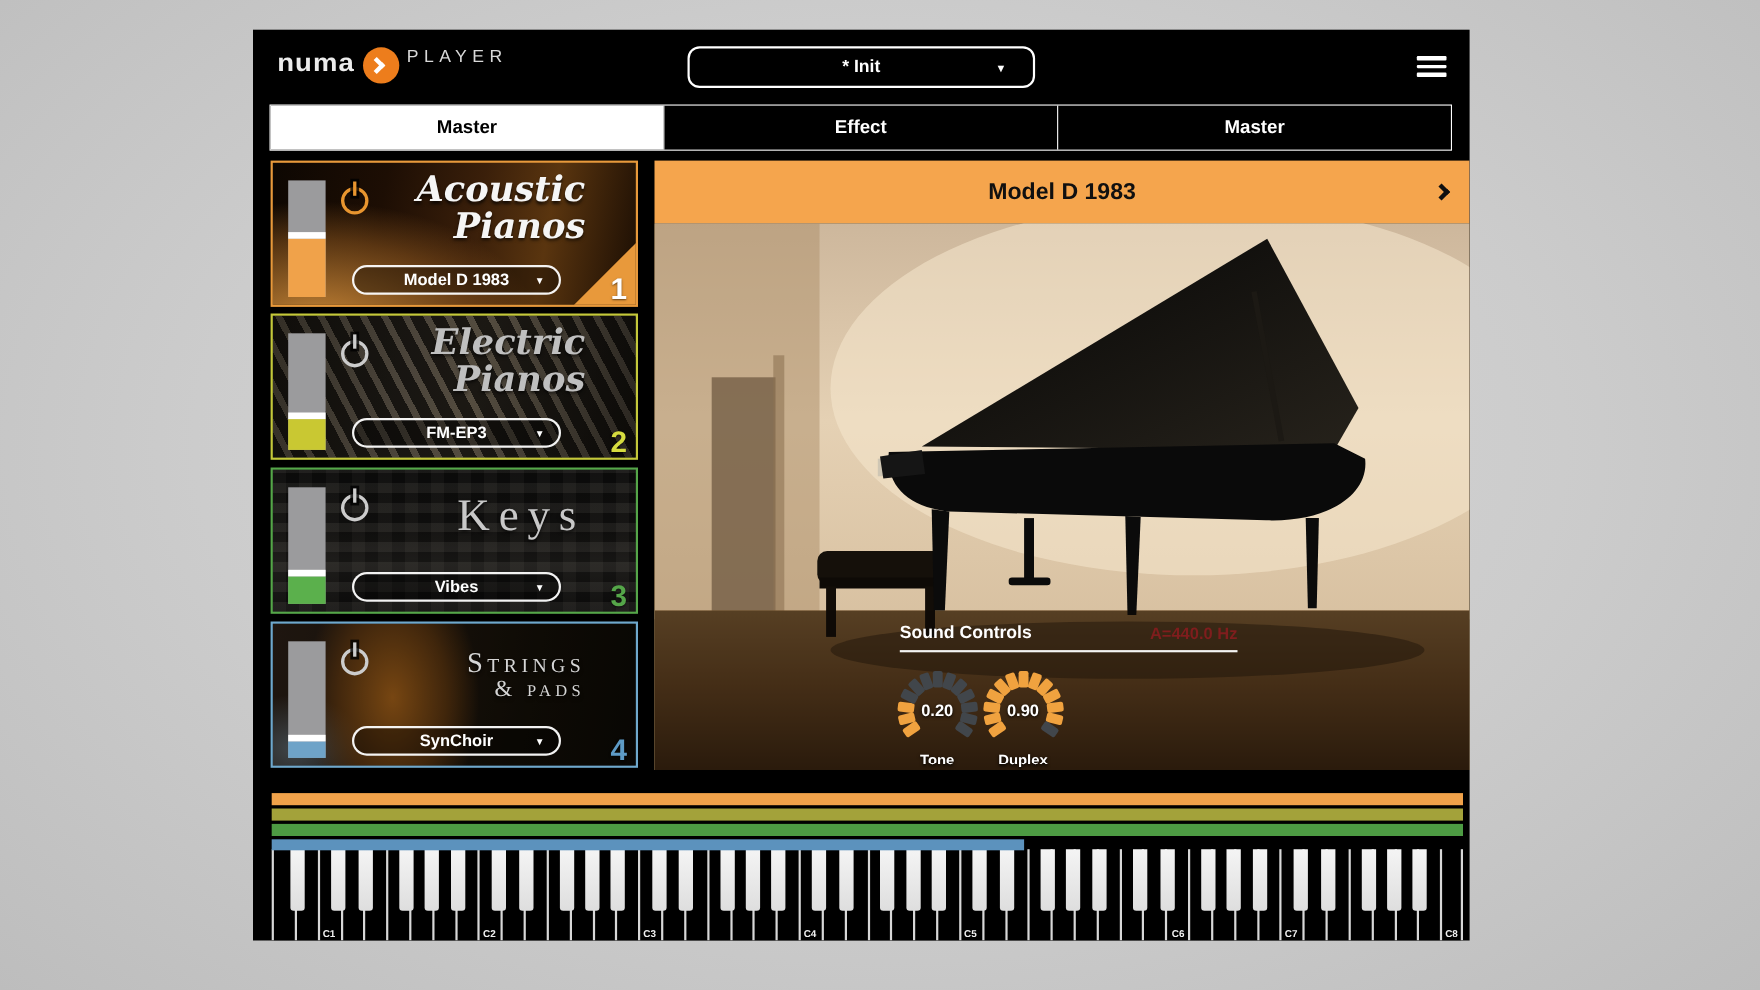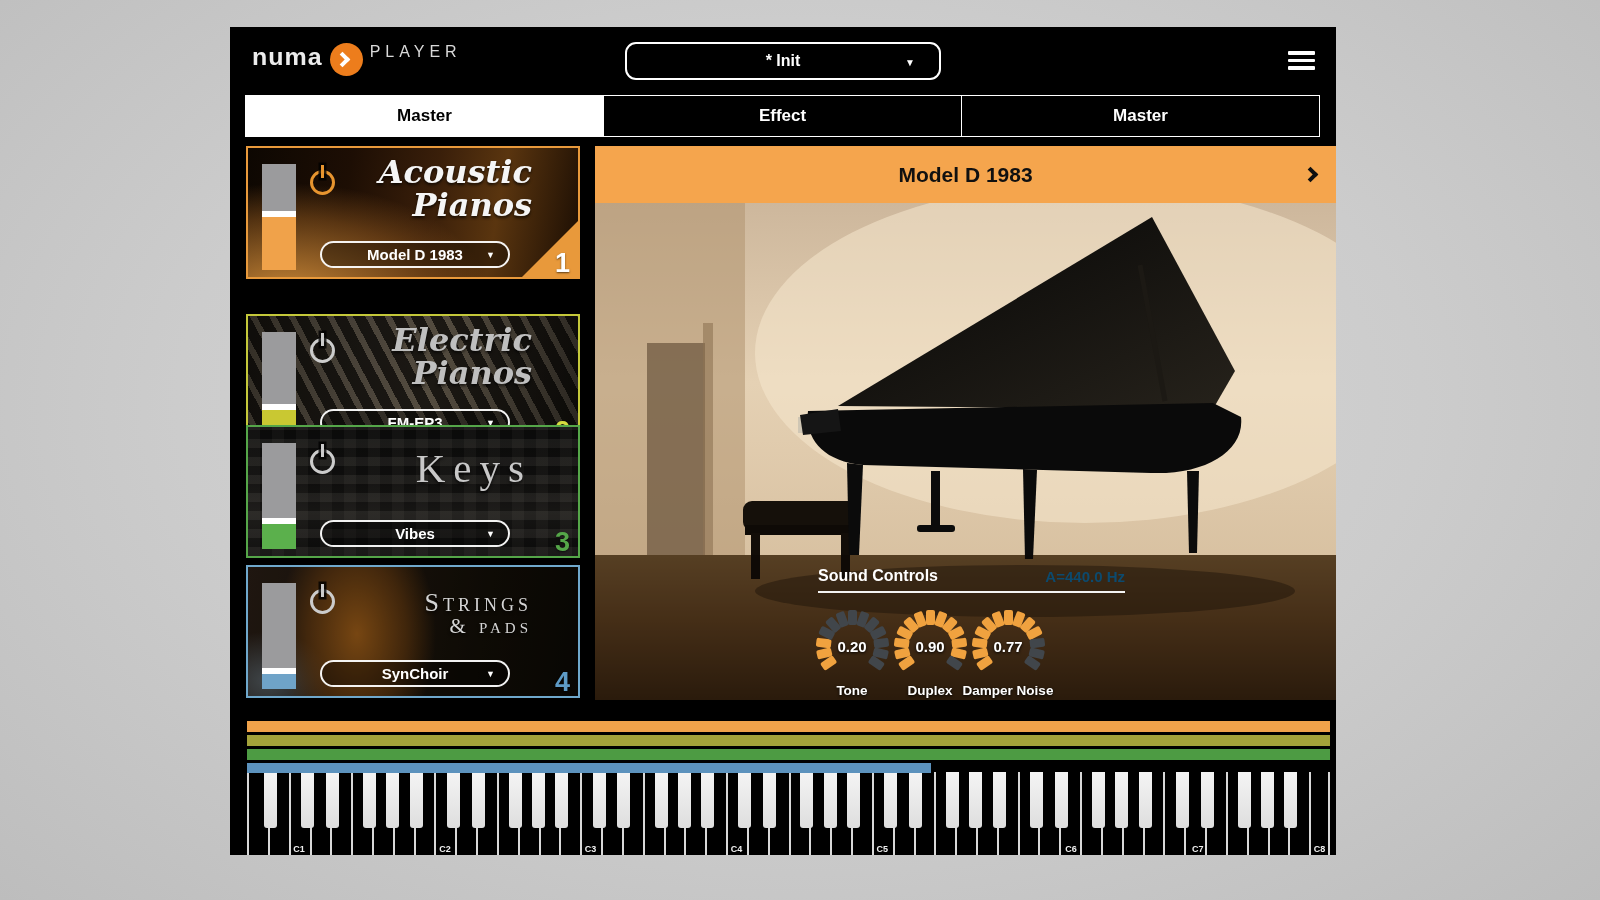--- a/index.html
+++ b/index.html
@@ -35,21 +35,21 @@
   .tab:first-child { border-left:none; }
   .tab.active { background:#fff; color:#000; }
   
   .slot { position:absolute; left:16px; width:334px; height:133px; border:2px solid #888; overflow:hidden; cursor:pointer; }
   .slot-dim { position:absolute; inset:0; background:rgba(0,0,0,.38); }
   .bg-acoustic { background:
     radial-gradient(ellipse 260px 150px at 12% 118%, rgba(216,146,60,.95) 0%, rgba(150,92,32,.5) 55%, rgba(0,0,0,0) 78%),
     linear-gradient(100deg, #0d0702 0%, #1d0e04 30%, #3a1f0a 55%, #5a350f 74%, #1a0d03 100%); }
   .bg-electric { background:
     repeating-linear-gradient(62deg, rgba(10,8,5,.75) 0 11px, rgba(105,95,78,.30) 11px 17px),
-    linear-gradient(100deg, #4a4338 0%, #7d7263 35%, #968872 55%, #35302a 100%); margin-top: 29px; }
+    linear-gradient(100deg, #4a4338 0%, #7d7263 35%, #968872 55%, #35302a 100%); }
   .bg-keys { background:
     repeating-linear-gradient(0deg, rgba(70,68,64,.35) 0 9px, rgba(0,0,0,.35) 9px 18px),
     repeating-linear-gradient(90deg, rgba(80,76,70,.25) 0 12px, rgba(0,0,0,.25) 12px 24px),
     linear-gradient(180deg, #232322 0%, #34322e 45%, #4a4742 65%, #232221 100%); }
   .bg-strings { background:
     radial-gradient(ellipse 110px 170px at 33% 52%, rgba(200,118,30,.95) 0%, rgba(150,86,22,.6) 45%, rgba(0,0,0,0) 72%),
     radial-gradient(ellipse 90px 70px at 6% 88%, rgba(150,180,200,.55) 0%, rgba(0,0,0,0) 70%),
     linear-gradient(100deg, #32241a 0%, #241a10 40%, #171209 70%, #0e0b07 100%); }
   .fader { position:absolute; left:14px; top:16px; width:34px; height:106px; cursor:pointer; }
   .fader-track { position:absolute; inset:0; background:#9B9B9D; }
@@ -71,21 +71,21 @@
   .slot-preset .caret { position:absolute; right:13px; top:7px; font-size:9px; }
   .slot-number { position:absolute; right:8px; bottom:-2px; font-size:27px; font-weight:700; text-shadow:0 1px 2px rgba(0,0,0,.6); }
   .corner { position:absolute; right:-2px; bottom:-2px; width:0; height:0; border-left:60px solid transparent; }
   
   .main-header { position:absolute; left:365px; top:119px; width:741px; height:57px; background:#F5A54D;
     display:flex; align-items:center; justify-content:center; color:#101010; font-weight:700; font-size:21px; }
   .main-header .chev { border-color:#101010; position:absolute; right:20px; top:23px; }
   .photo { position:absolute; left:365px; top:176px; width:741px; height:497px; overflow:hidden; background:#caa36e; }
   .sc-overlay { position:absolute; left:0; bottom:0; width:741px; height:145px; background:rgba(12,9,6,.55); }
   .sc-title  { position:absolute; left:223px; top:12px; color:#fff; font-weight:700; font-size:16px; }
-  .sc-tuning { position:absolute; left:223px; top:13px; width:307px; text-align:right; color:#0c4a6e; font-weight:700; font-size:15px; }
+  .sc-tuning { position:absolute; left:223px; top:13px; width:307px; text-align:right; color:#7f1d1d; font-weight:700; font-size:15px; }
   .sc-line   { position:absolute; left:223px; top:36px; width:307px; height:2px; background:rgba(255,255,255,.95); }
   .knob-row  { position:absolute; left:218px; top:52px; display:flex; }
   .knob { width:78px; height:78px; position:relative; cursor:pointer; }
   .knob-value { position:absolute; left:0; right:0; top:50%; transform:translateY(-50%); text-align:center; color:#fff; font-weight:700; font-size:15px; text-shadow:0 1px 3px #000; }
   .knob-label { position:absolute; left:50%; top:76px; transform:translateX(-50%); white-space:nowrap; color:#fff; font-weight:700; font-size:13.5px; text-shadow:0 1px 3px #000; }
   .seg { position:absolute; left:50%; top:50%; width:9px; height:15px; margin:-7.5px 0 0 -4.5px; border-radius:2px; }
   
   .strip { position:absolute; left:17px; height:11px; }
   .keyboard { position:absolute; left:17px; top:745px; width:1083px; height:83px; background:#000; cursor:pointer; }
   .kline { position:absolute; top:0; bottom:0; width:2px; background:#D8D8D8; }
@@ -285,37 +285,20 @@
             <span class="seg" style="background:#F0A23F;transform:rotate(-20.8deg) translateY(-29px)"></span>
             <span class="seg" style="background:#F0A23F;transform:rotate(0.0deg) translateY(-29px)"></span>
             <span class="seg" style="background:#F0A23F;transform:rotate(20.8deg) translateY(-29px)"></span>
             <span class="seg" style="background:#F0A23F;transform:rotate(41.5deg) translateY(-29px)"></span>
             <span class="seg" style="background:#F0A23F;transform:rotate(62.3deg) translateY(-29px)"></span>
             <span class="seg" style="background:#F0A23F;transform:rotate(83.1deg) translateY(-29px)"></span>
             <span class="seg" style="background:#F0A23F;transform:rotate(103.8deg) translateY(-29px)"></span>
             <span class="seg" style="background:#41464B;transform:rotate(124.6deg) translateY(-29px)"></span>
             <div class="knob-value">0.90</div>
             <div class="knob-label">Duplex</div>
-          </div>
-          <div class="knob">
-            <span class="seg" style="background:#F0A23F;transform:rotate(-124.6deg) translateY(-29px)"></span>
-            <span class="seg" style="background:#F0A23F;transform:rotate(-103.8deg) translateY(-29px)"></span>
-            <span class="seg" style="background:#F0A23F;transform:rotate(-83.1deg) translateY(-29px)"></span>
-            <span class="seg" style="background:#F0A23F;transform:rotate(-62.3deg) translateY(-29px)"></span>
-            <span class="seg" style="background:#F0A23F;transform:rotate(-41.5deg) translateY(-29px)"></span>
-            <span class="seg" style="background:#F0A23F;transform:rotate(-20.8deg) translateY(-29px)"></span>
-            <span class="seg" style="background:#F0A23F;transform:rotate(0.0deg) translateY(-29px)"></span>
-            <span class="seg" style="background:#F0A23F;transform:rotate(20.8deg) translateY(-29px)"></span>
-            <span class="seg" style="background:#F0A23F;transform:rotate(41.5deg) translateY(-29px)"></span>
-            <span class="seg" style="background:#F0A23F;transform:rotate(62.3deg) translateY(-29px)"></span>
-            <span class="seg" style="background:#41464B;transform:rotate(83.1deg) translateY(-29px)"></span>
-            <span class="seg" style="background:#41464B;transform:rotate(103.8deg) translateY(-29px)"></span>
-            <span class="seg" style="background:#41464B;transform:rotate(124.6deg) translateY(-29px)"></span>
-            <div class="knob-value">0.77</div>
-            <div class="knob-label">Damper Noise</div>
           </div>
         </div>
     </div>
   </div>
 
   <div id="strips"></div>
   <div class="keyboard" id="keyboard">
       <div class="kline" style="left: 0px;"></div>
       <div class="kline" style="left: 20.8px;"></div>
       <div class="kline" style="left: 41.7px;"></div>
@@ -404,21 +387,21 @@
       <div class="bkey" style="left: 953.5px;"></div>
       <div class="bkey" style="left: 990.7px;"></div>
       <div class="bkey" style="left: 1014px;"></div>
       <div class="bkey" style="left: 1037.3px;"></div>
       <div class="klabel" style="left: 52.1px;">C1</div>
       <div class="klabel" style="left: 197.9px;">C2</div>
       <div class="klabel" style="left: 343.6px;">C3</div>
       <div class="klabel" style="left: 489.4px;">C4</div>
       <div class="klabel" style="left: 635.2px;">C5</div>
       <div class="klabel" style="left: 824px;">C6</div>
-      <div class="klabel" style="left: 926.8px; margin-left: 24px;">C7</div>
+      <div class="klabel" style="left: 926.8px;">C7</div>
       <div class="klabel" style="left: 1072.6px;">C8</div>
     </div>
 
 <div class="strip" style="top: 694px; width: 1083px; background: rgb(240, 162, 74);"></div>
     <div class="strip" style="top: 708px; width: 1083px; background: rgb(163, 162, 58);"></div>
     <div class="strip" style="top: 722px; width: 1083px; background: rgb(77, 155, 67);"></div>
     <div class="strip" style="top: 736px; width: 684px; background: rgb(92, 146, 189); height: 10px;"></div>
   </div>
 
 </body></html>

